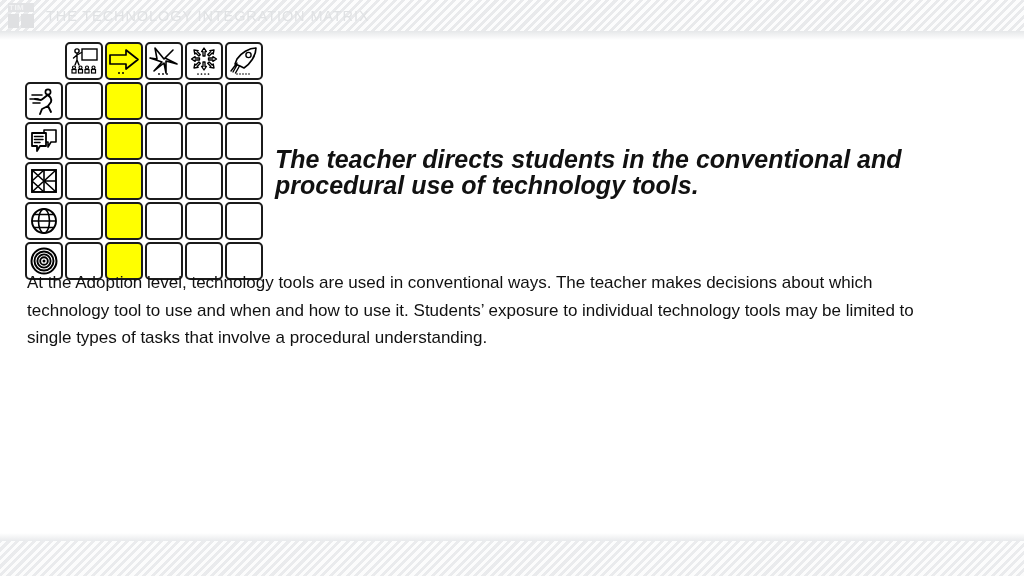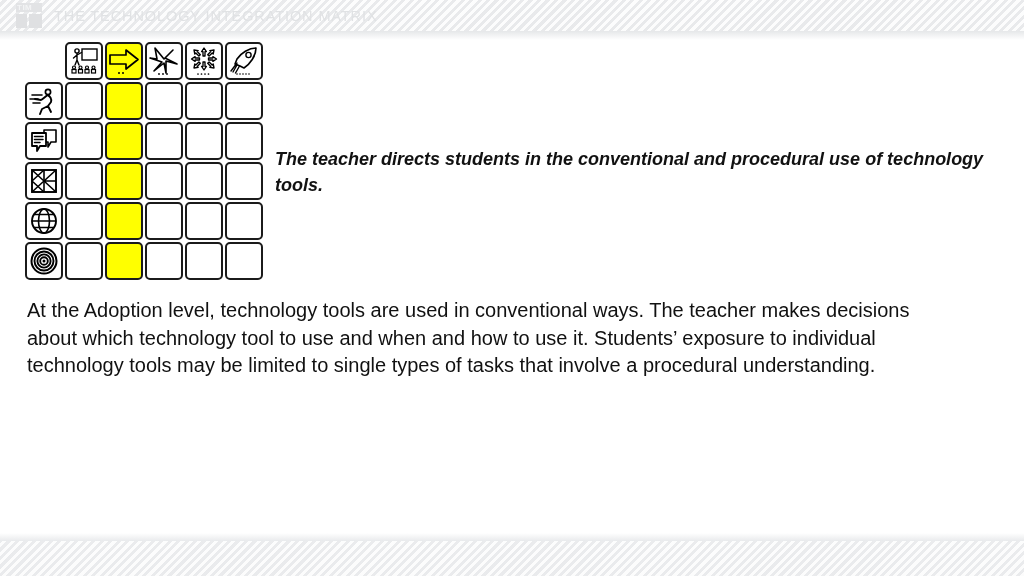--- a/index.html
+++ b/index.html
@@ -37,21 +37,21 @@
   }
   #header-underglow {
     position:absolute;
     left:0; top:31px;
     width:1024px; height:9px;
     background:linear-gradient(to bottom, rgba(228,230,232,0.95) 0%, rgba(255,255,255,0) 100%);
   }
 
   #header-logo {
     width:28px; height:26px;
-    margin-left:16px;
+    margin-left:8px;
     flex:0 0 auto;
     position:relative;
   }
   #header-logo .lg-top {
     position:absolute; left:0; top:0;
     width:26px; height:9px;
     background:#e2e3e5;
   }
   #header-logo .lg-bl {
     position:absolute; left:0; top:11px;
@@ -121,33 +121,33 @@
     font-weight:bold;
     color:#000000;
     letter-spacing:0.2px;
     line-height:50px;
     white-space:nowrap;
   }
   #level-definition {
     position:absolute;
     left:275px; top:146px;
     width:722px;
-    font-size:18px;
+    font-size:25px;
     font-style:italic;
     font-weight:bold;
     color:#111111;
     line-height:26px;
   }
 
   
   #body-paragraph {
     position:absolute;
-    left:27px; top:297px;
+    left:27px; top:269px;
     width:930px;
-    font-size:20px;
+    font-size:17px;
     color:#111111;
     line-height:27.5px;
   }
 
   
   #footer-bar {
     position:absolute;
     left:0; bottom:0;
     width:1024px; height:35px;
     background:

